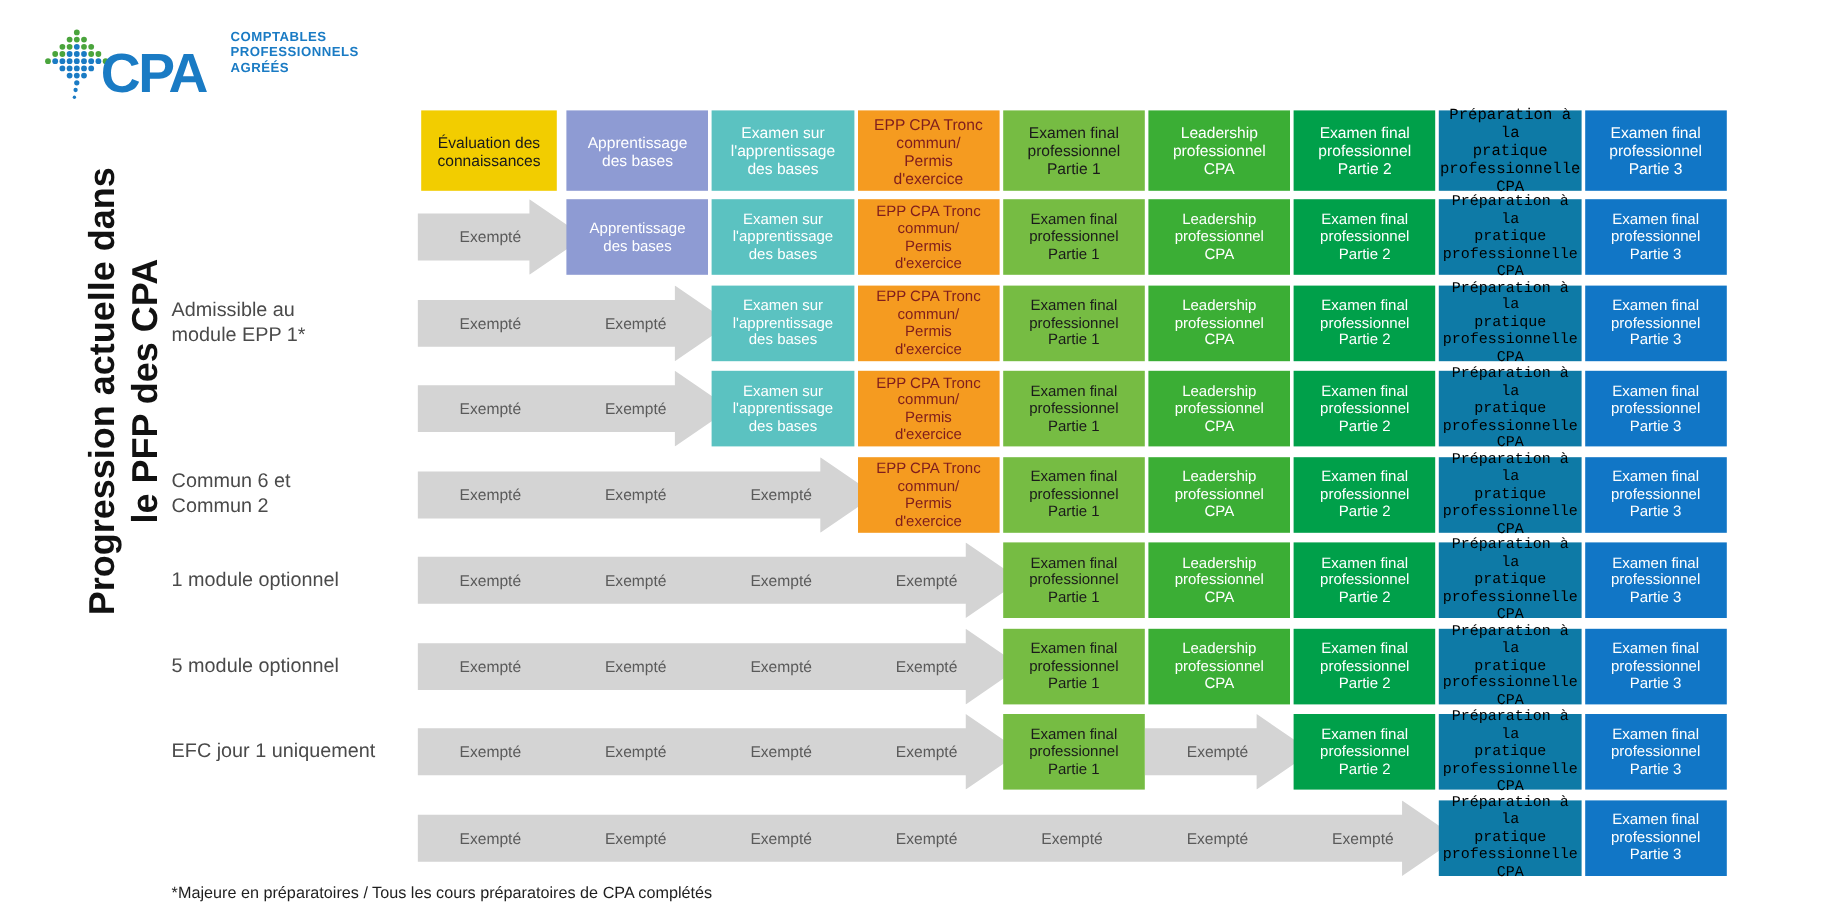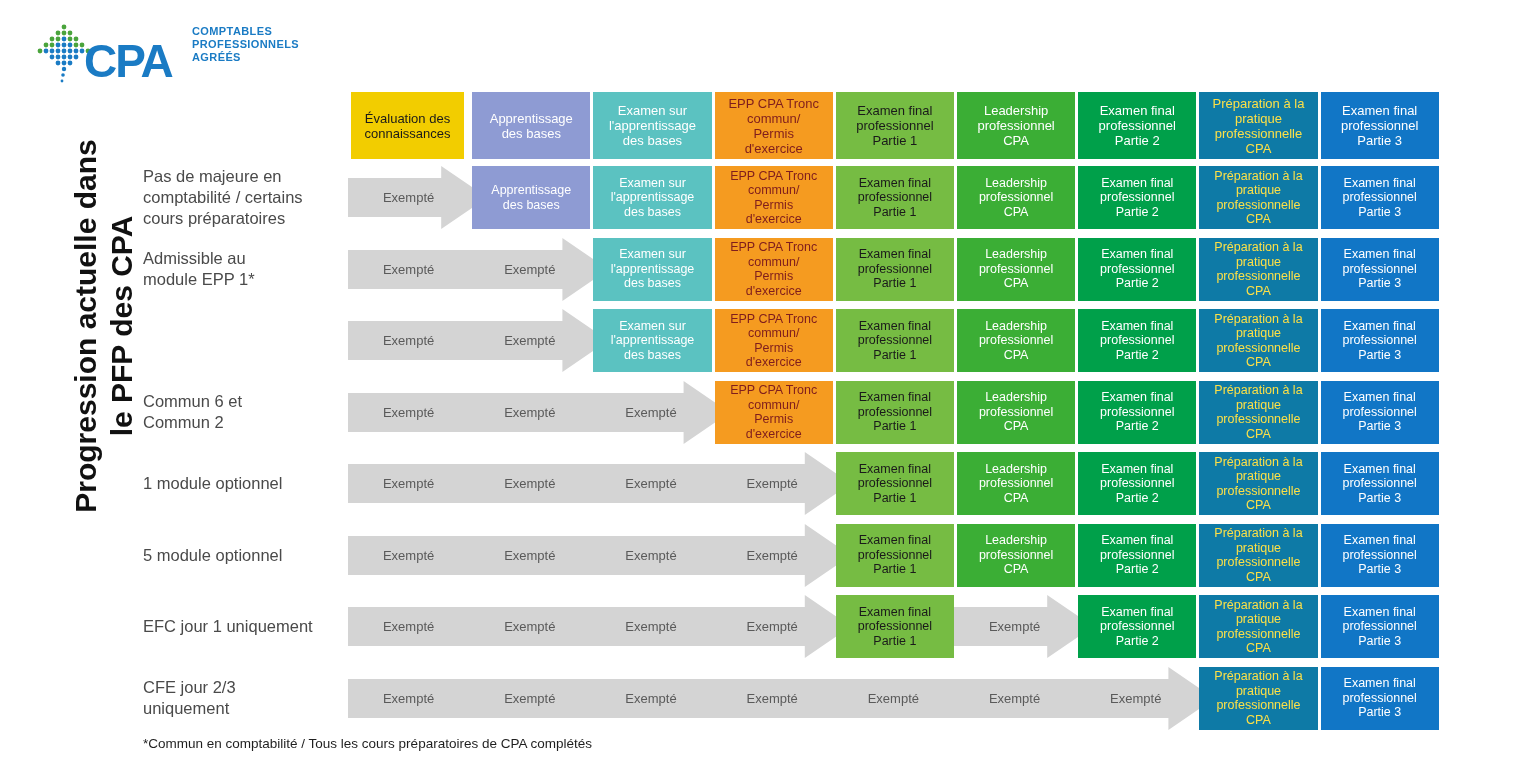--- a/index.html
+++ b/index.html
@@ -66,21 +66,21 @@
   }
   .cell.hdr { font-size: 13px; line-height: 15px; }
 
   .c-yellow  { background: #F2CD00; color: #1a1a1a; }
   .c-purple  { background: #8E9BD3; color: #ffffff; }
   .c-teal    { background: #5BC2C1; color: #ffffff; }
   .c-orange  { background: #F59B20; color: #7f1d1d; }
   .c-lgreen  { background: #76BC43; color: #1a1a1a; }
   .c-mgreen  { background: #3BAE35; color: #ffffff; }
   .c-dgreen  { background: #00A04A; color: #ffffff; }
-  .c-dblue   { background: #0E7AA6; color: #fde047; }
+  .c-dblue   { background: #0E7AA6; color: #000000; font-family: Liberation Mono, monospace; }
   .c-blue    { background: #1176C6; color: #ffffff; }
 
   
   .arrow { position: absolute; }
   .arrow svg { display: block; width: 100%; height: 100%; }
   .arrow-labels {
     position: absolute; left: 0; top: 0; width: 100%; height: 100%;
     display: flex; align-items: center;
   }
   .arrow-lab {
@@ -174,23 +174,20 @@
       <div class="cell hdr c-dgreen" style="left: 1078.2px; top: 92px; width: 118.2px; height: 67px;">Examen final
 professionnel
 Partie 2</div>
       <div class="cell hdr c-dblue" style="left: 1199.4px; top: 92px; width: 118.2px; height: 67px;">Préparation à la
 pratique
 professionnelle
 CPA</div>
       <div class="cell hdr c-blue" style="left: 1320.6px; top: 92px; width: 118.2px; height: 67px;">Examen final
 professionnel
 Partie 3</div>
-      <div class="rowlabel" style="top: 166px; white-space: pre-line;">Pas de majeure en
-comptabilité / certains
-cours préparatoires</div>
       <div class="arrow" style="left: 348px; top: 166px; width: 139.2px; height: 63px;">
         <svg viewBox="0 0 139.2 63" preserveAspectRatio="none">
           <polygon points="0,11.969999999999999 93.19999999999999,11.969999999999999 93.19999999999999,0 139.2,31.5 93.19999999999999,63 93.19999999999999,51.03 0,51.03" fill="#D4D4D4"></polygon>
         </svg>
         <div class="arrow-labels">
           <div class="arrow-lab" style="width: 121.2px;">Exempté</div>
         </div>
       </div>
       <div class="cell c-purple" style="left: 472.2px; top: 166px; width: 118.2px; height: 63px;">Apprentissage
 des bases</div>
@@ -397,22 +394,20 @@
       <div class="cell c-dgreen" style="left: 1078.2px; top: 595px; width: 118.2px; height: 63px;">Examen final
 professionnel
 Partie 2</div>
       <div class="cell c-dblue" style="left: 1199.4px; top: 595px; width: 118.2px; height: 63px;">Préparation à la
 pratique
 professionnelle
 CPA</div>
       <div class="cell c-blue" style="left: 1320.6px; top: 595px; width: 118.2px; height: 63px;">Examen final
 professionnel
 Partie 3</div>
-      <div class="rowlabel" style="top: 677px; white-space: pre-line;">CFE jour 2/3
-uniquement</div>
       <div class="arrow" style="left: 348px; top: 666.5px; width: 866.4px; height: 63px;">
         <svg viewBox="0 0 866.4 63" preserveAspectRatio="none">
           <polygon points="0,11.969999999999999 820.4,11.969999999999999 820.4,0 866.4,31.5 820.4,63 820.4,51.03 0,51.03" fill="#D4D4D4"></polygon>
         </svg>
         <div class="arrow-labels">
           <div class="arrow-lab" style="width: 121.2px;">Exempté</div>
           <div class="arrow-lab" style="width: 121.2px;">Exempté</div>
           <div class="arrow-lab" style="width: 121.2px;">Exempté</div>
           <div class="arrow-lab" style="width: 121.2px;">Exempté</div>
           <div class="arrow-lab" style="width: 121.2px;">Exempté</div>
@@ -422,15 +417,15 @@
       </div>
       <div class="cell c-dblue" style="left: 1199.4px; top: 666.5px; width: 118.2px; height: 63px;">Préparation à la
 pratique
 professionnelle
 CPA</div>
       <div class="cell c-blue" style="left: 1320.6px; top: 666.5px; width: 118.2px; height: 63px;">Examen final
 professionnel
 Partie 3</div>
     </div>
 
-  <div class="footnote">*Commun en comptabilité / Tous les cours préparatoires de CPA complétés</div>
+  <div class="footnote">*Majeure en préparatoires / Tous les cours préparatoires de CPA complétés</div>
 
 </div>
 
 </body></html>

